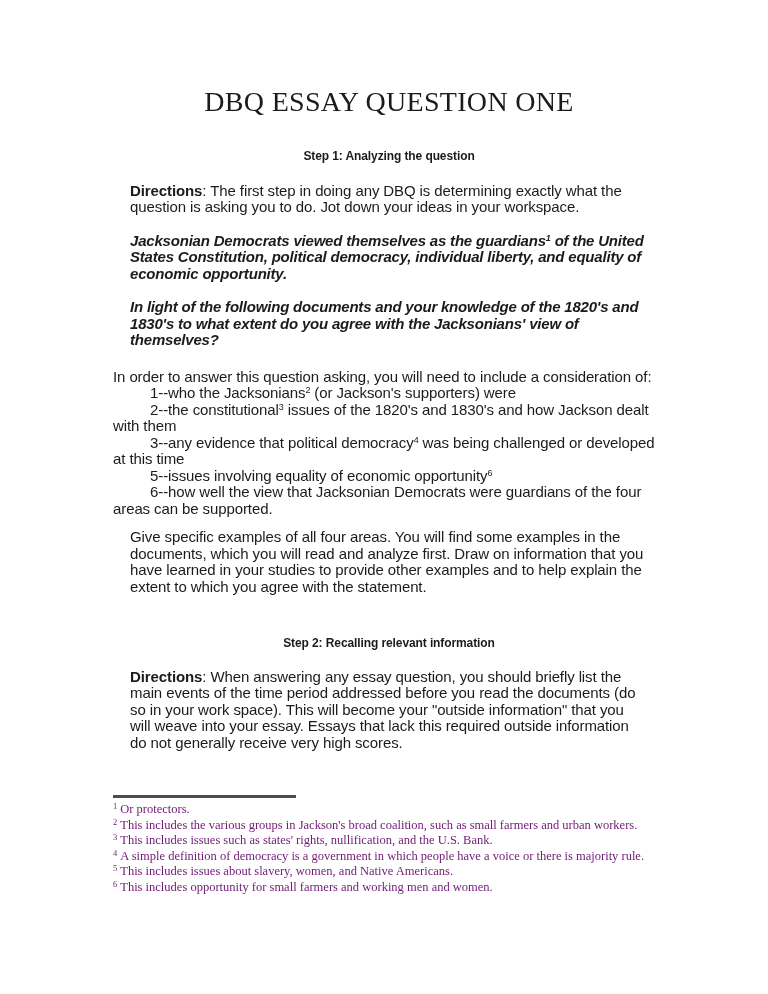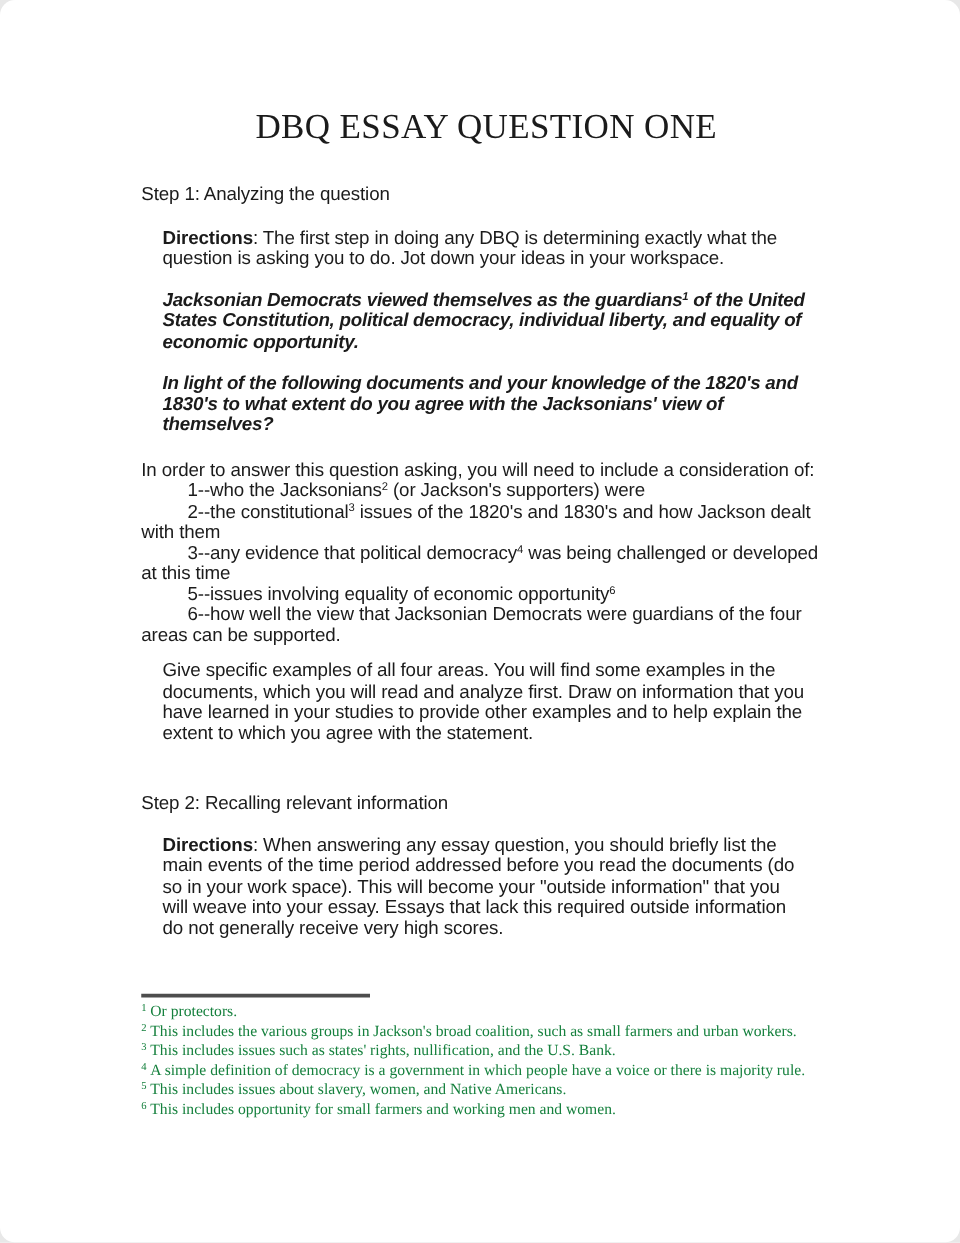--- a/index.html
+++ b/index.html
@@ -10,36 +10,36 @@
     margin: 0 auto;
     background: #ffffff;
     box-sizing: border-box;
     padding: 86px 103px 0 113px;
     font-family: "Liberation Sans", sans-serif;
     font-size: 15px;
     line-height: 16.5px;
     color: #1b1b1b;
     letter-spacing: -0.1px;
     overflow: hidden;
-    border-radius: 12px;
   }
   .title {
     font-family: "Liberation Serif", serif;
     font-weight: normal;
     font-size: 28px;
     line-height: 32px;
     text-align: center;
     margin: 0;
     letter-spacing: 0.3px;
   }
   .step-heading {
-    font-size: 15px;
-    font-weight: normal;
+    font-size: 12px;
+    font-weight: bold;
     line-height: 16.5px;
     margin: 0;
+    text-align: center;
   }
   .h-step1 { margin-top: 30px; }
   .h-step2 { margin-top: 40px; }
   p { margin: 17px; }
   .p-directions1 { margin-top: 18px; }
   .prompt {
     font-weight: bold;
     font-style: italic;
     letter-spacing: -0.2px;
   }
@@ -61,21 +61,21 @@
     width: 183px;
     height: 3px;
     background: #4d4d4d;
   }
   .footnotes {
     margin-top: 4px;
     font-family: "Liberation Serif", serif;
     font-size: 12.5px;
     line-height: 15.5px;
     letter-spacing: 0;
-    color: #15803d;
+    color: #701a75;
   }
   .fn sup { top: -4px; margin-right: 3px; font-size: 8.5px; }
 </style>
 </head>
 <body>
 
 <div class="page">
 
   <h1 class="title">DBQ ESSAY QUESTION ONE</h1>
 

